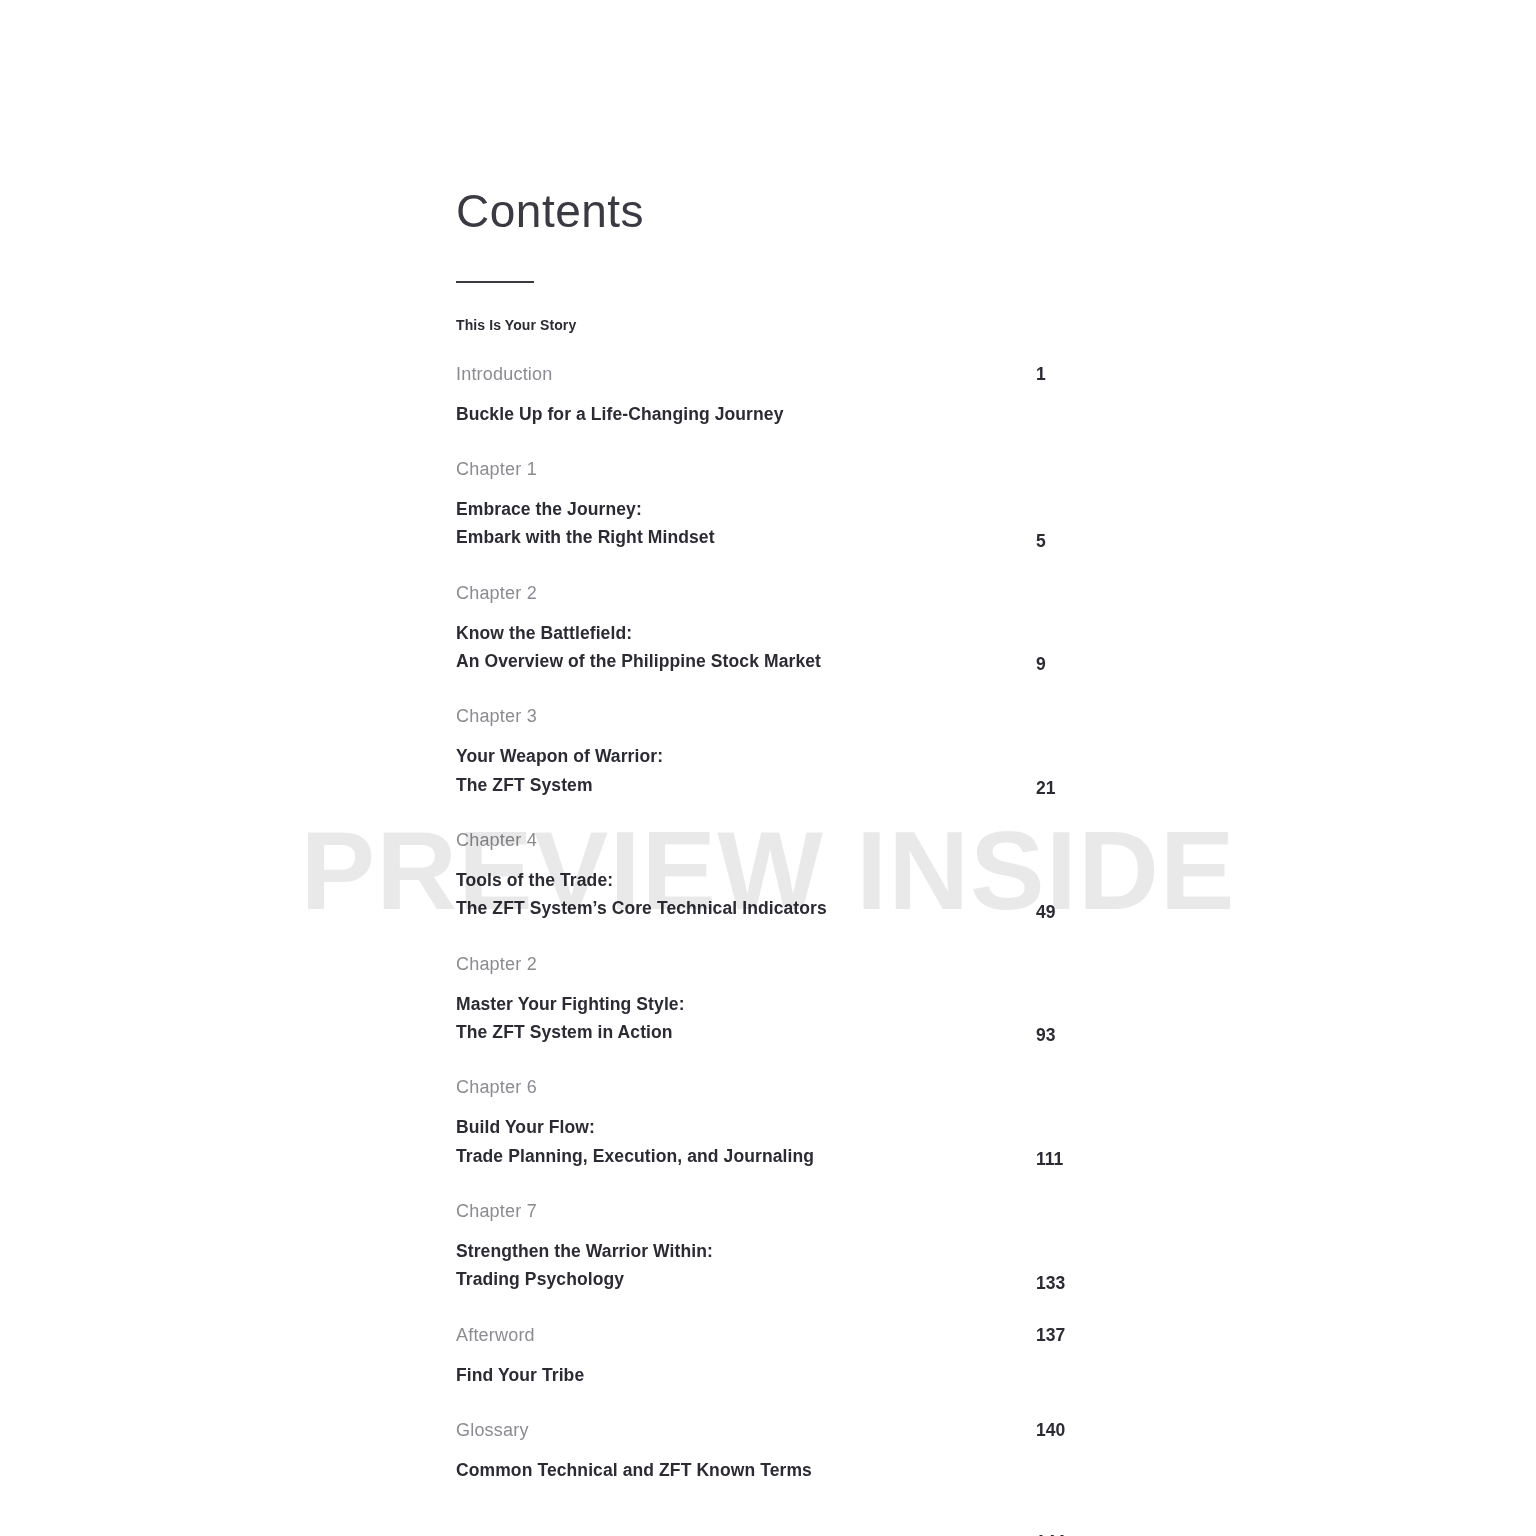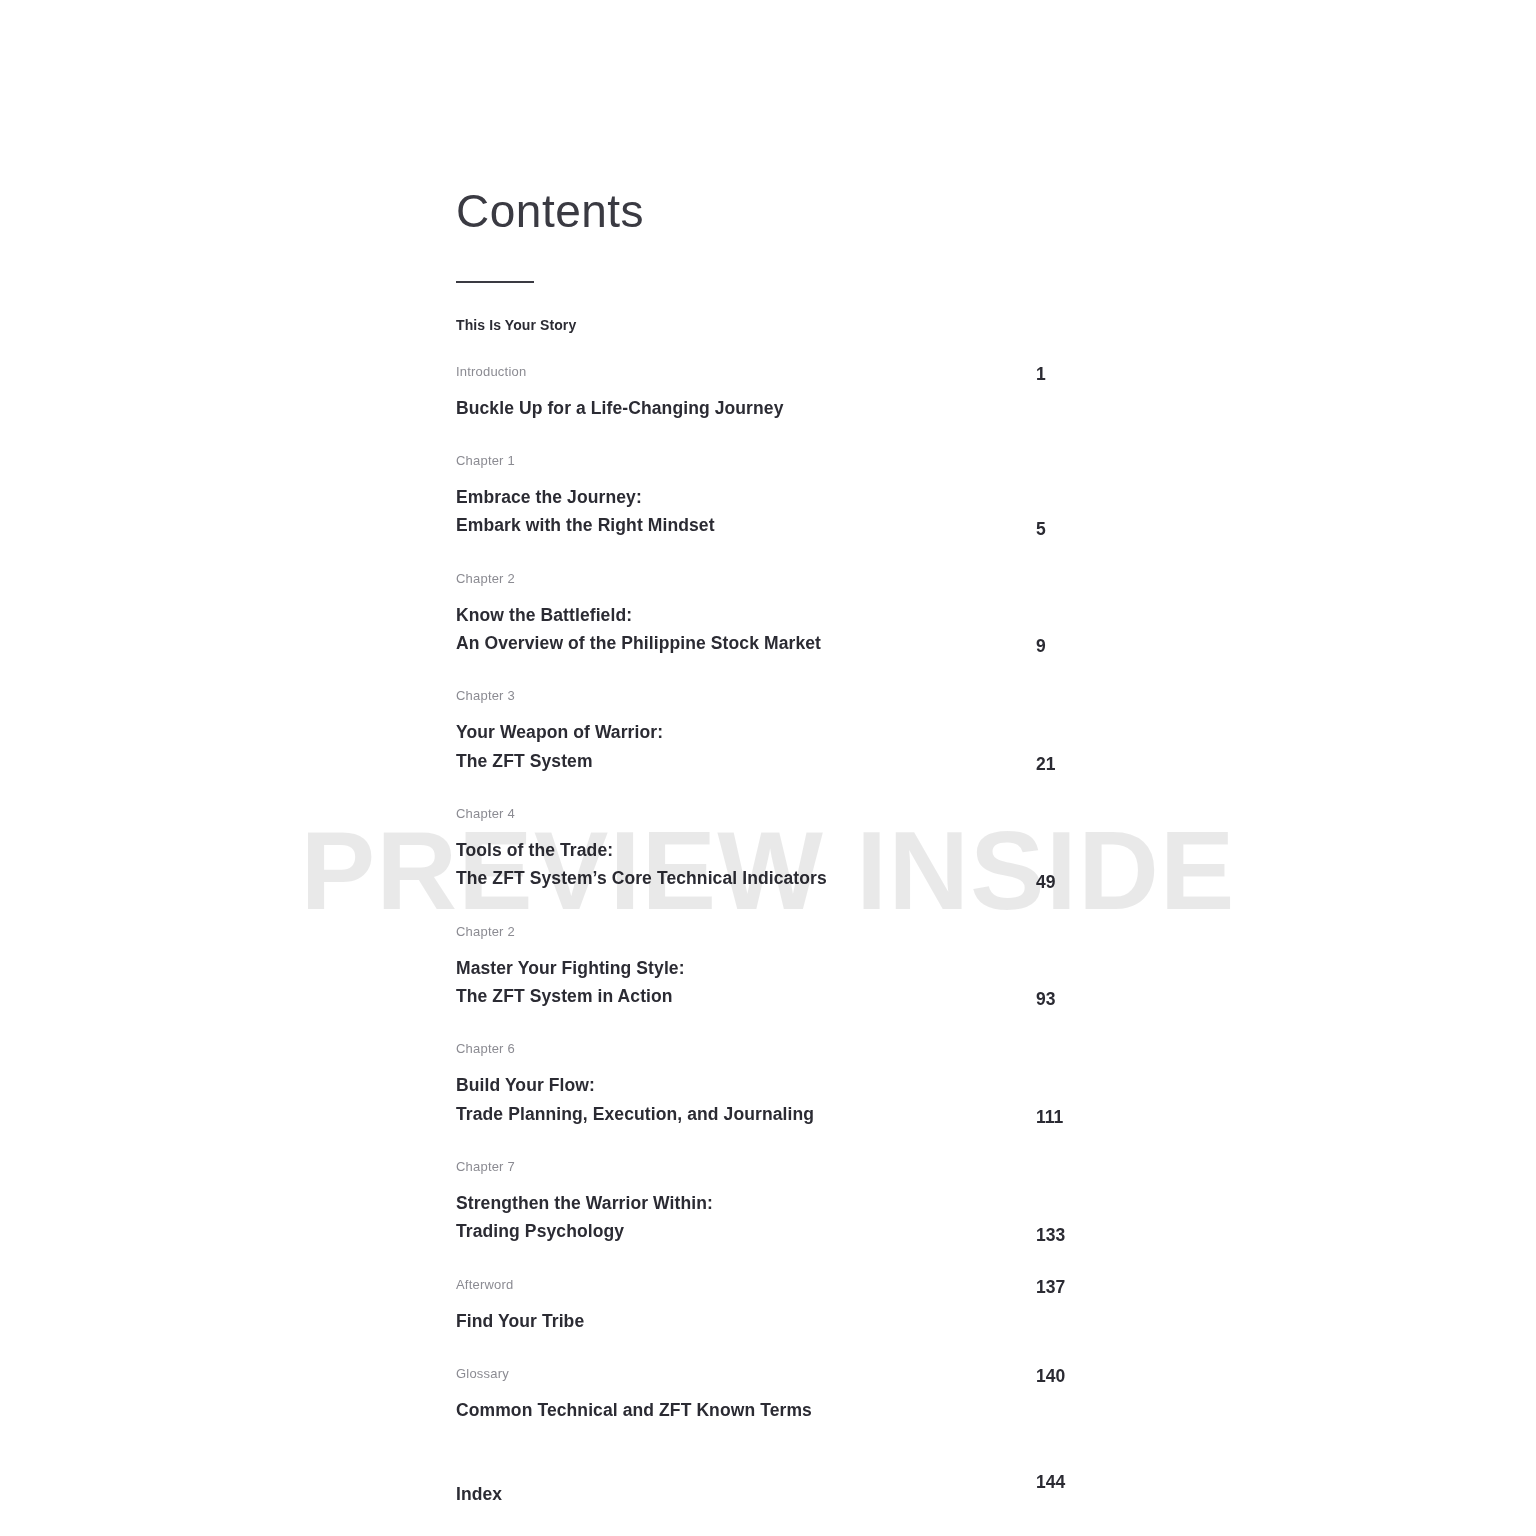--- a/index.html
+++ b/index.html
@@ -54,21 +54,21 @@
     color: #2b2b33;
     letter-spacing: 0.1px;
   }
 
   .entry {
     margin-top: 31px;
     position: relative;
   }
 
   .entry-kicker {
-    font-size: 13px;
+    font-size: 18px;
     font-weight: 400;
     color: #8b8b92;
     letter-spacing: 0.2px;
     margin-bottom: 7px;
   }
 
   .entry-row {
     display: flex;
     align-items: flex-start;
     justify-content: space-between;

